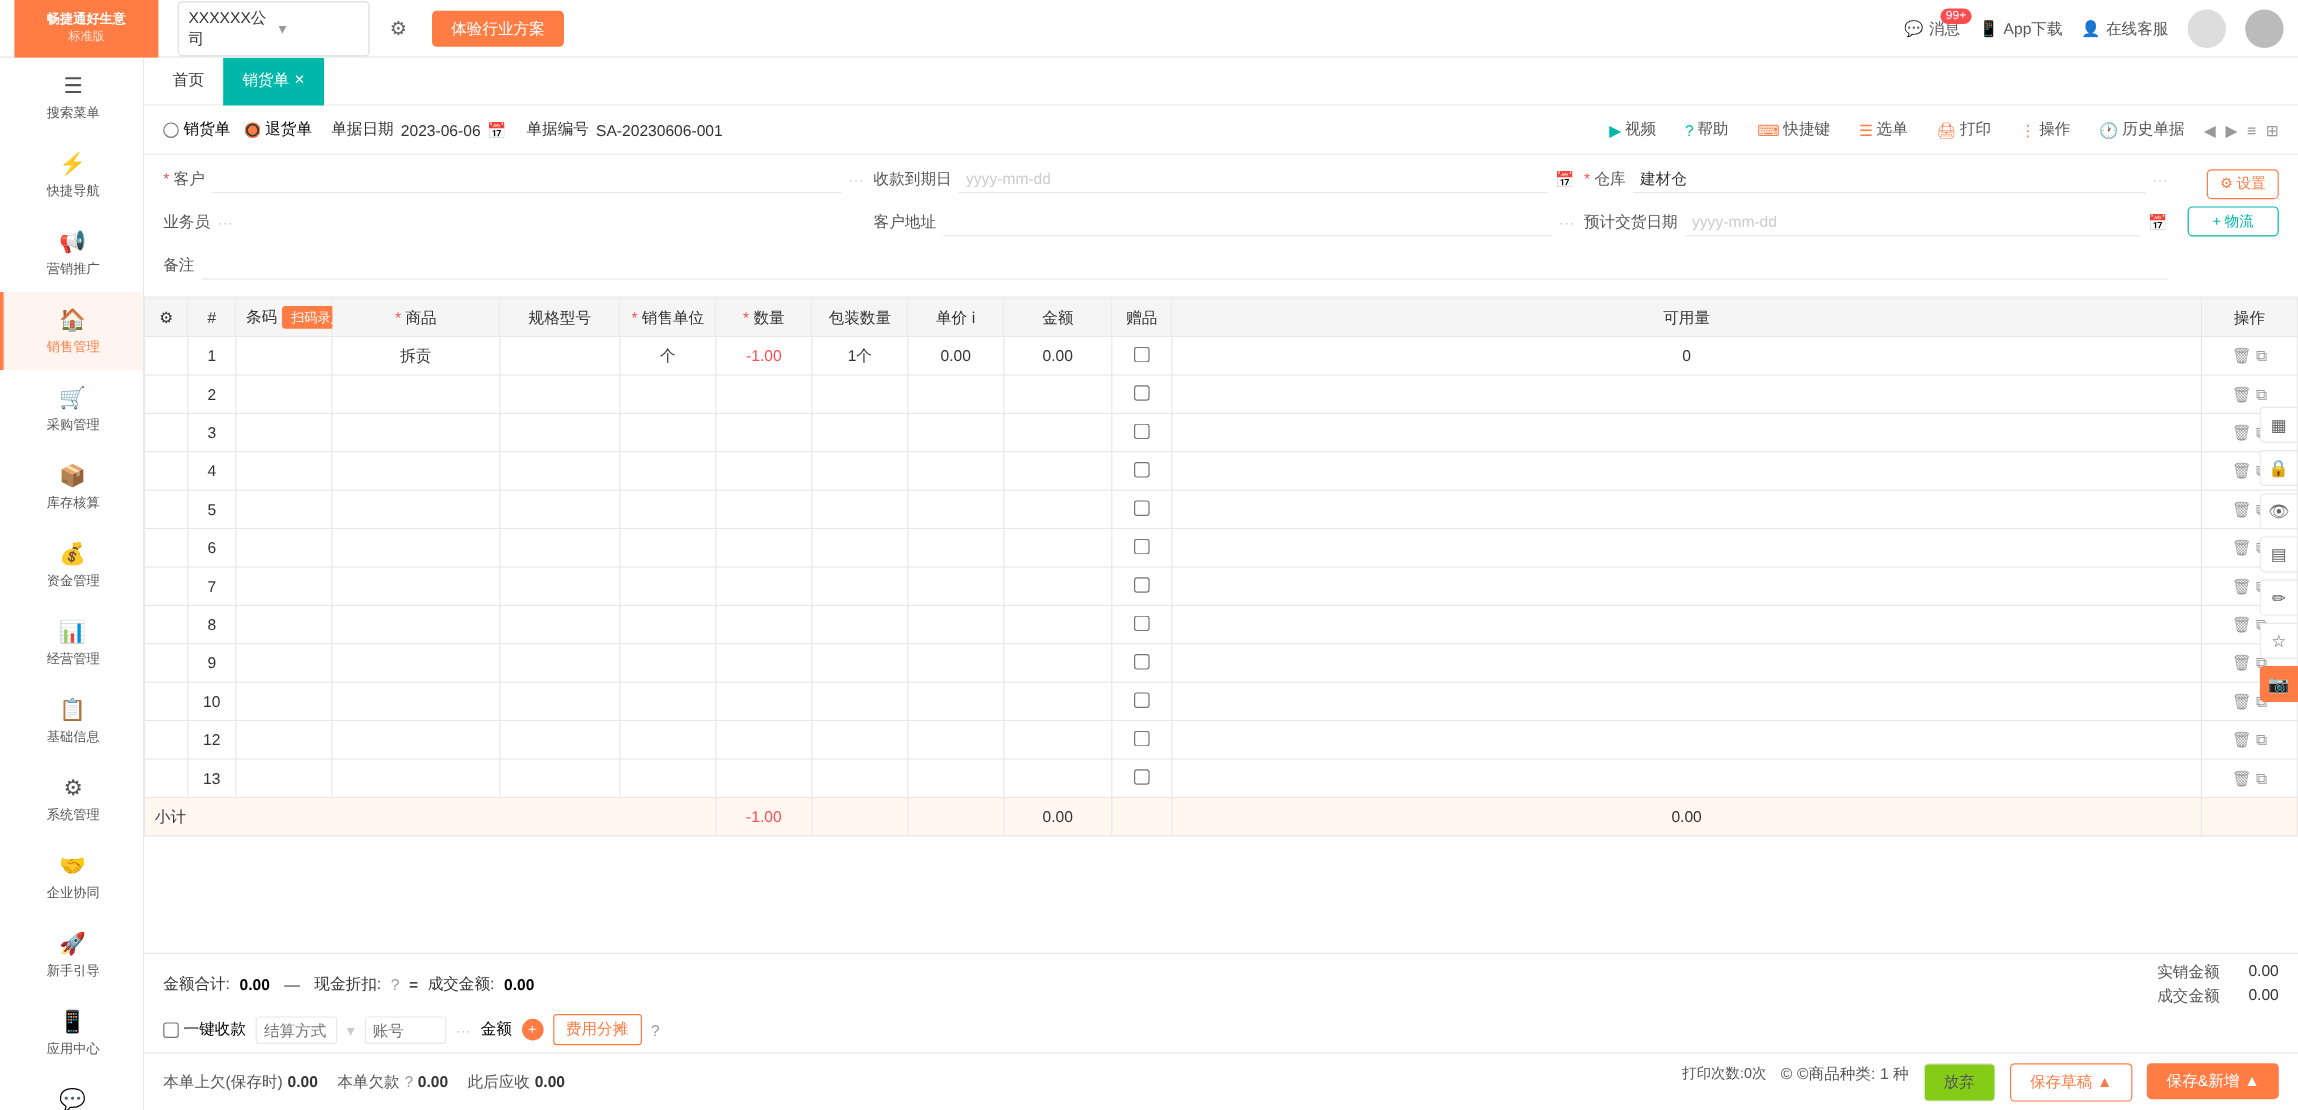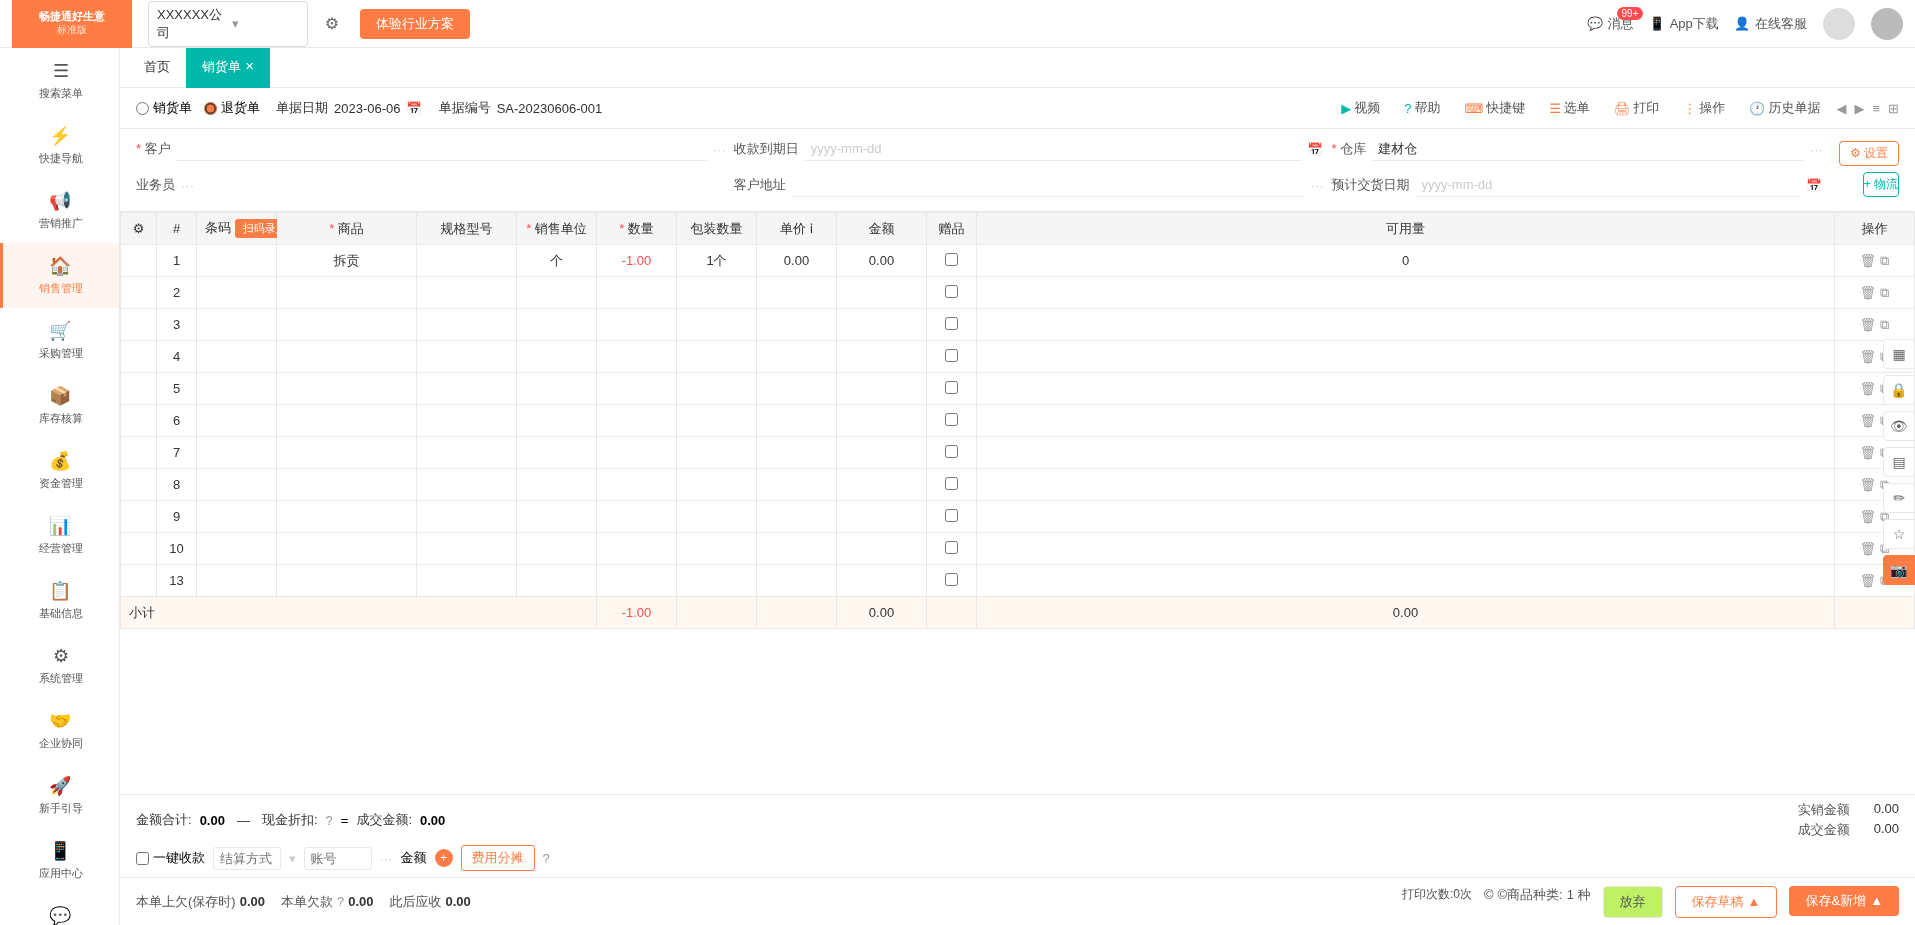--- a/index.html
+++ b/index.html
@@ -219,21 +219,21 @@
       border-radius: 4px;
       padding: 3px 10px;
       cursor: pointer;
       font-size: 12px;
     }
     .flow-btn {
       border: 1px solid #00b8a9;
       color: #00b8a9;
       background: #fff;
       border-radius: 4px;
-      padding: 3px 0;
+      padding: 3px 20px;
       cursor: pointer;
       font-size: 12px;
     }
 
     
     .table-container {
       flex: 1;
       overflow: auto;
       background: #fff;
       margin: 0;
@@ -343,21 +343,21 @@
       padding: 0 16px;
       gap: 16px;
     }
     .bottom-stat { color: #555; font-size: 12px; display: flex; align-items: center; gap: 4px; }
     .bottom-stat strong { color: #333; }
     .bottom-right { margin-left: auto; display: flex; align-items: flex-start; gap: 12px; }
     .print-info { color: #555; font-size: 12px; }
     .goods-type { color: #555; font-size: 12px; display: flex; align-items: center; gap: 4px; }
     .bottom-action-btn {
       border: 1px solid #e8e8e8;
-      background: #bef264;
+      background: #84cc16;
       border-radius: 4px;
       padding: 6px 16px;
       cursor: pointer;
       color: #555;
       font-size: 13px;
     }
     .save-draft-btn {
       border: 1px solid #ff7d45;
       background: #fff;
       color: #ff7d45;
@@ -597,20 +597,26 @@
               <span class="form-field-label">客户地址</span>
               <input type="text" class="form-input" style="">
               <span class="form-dots">···</span>
             </div>
             <div class="form-field" style="flex:1;">
               <span class="form-field-label">预计交货日期</span>
               <input type="text" class="form-input" placeholder="yyyy-mm-dd" style="">
               <span class="form-calendar-icon">📅</span>
             </div>
           </div>
+          <div class="form-row">
+            <div class="form-field">
+              <span class="form-field-label">备注</span>
+              <input type="text" class="form-input" style="">
+            </div>
+          </div>
         </div>
         <div style="display:flex; flex-direction:column; gap:6px; padding-left:16px; align-items:flex-end; margin-top:4px;">
           <button class="set-btn">⚙ 设置</button>
           <button class="flow-btn">+ 物流</button>
         </div>
       </div>
     </div>
 
     <div class="table-container">
       <table>
@@ -816,20 +822,38 @@
       <td></td>
       <td><input type="checkbox" style=""></td>
       <td></td>
       <td>
         <button style="background:none;border:none;cursor:pointer;color:#999;">🗑</button>
         <button style="background:none;border:none;cursor:pointer;color:#999;">⧉</button>
       </td>
     </tr>
             <tr>
       <td></td>
+      <td>12</td>
+      <td contenteditable="false" style=""></td>
+      <td></td>
+      <td></td>
+      <td></td>
+      <td class=""></td>
+      <td></td>
+      <td></td>
+      <td></td>
+      <td><input type="checkbox" style=""></td>
+      <td></td>
+      <td>
+        <button style="background:none;border:none;cursor:pointer;color:#999;">🗑</button>
+        <button style="background:none;border:none;cursor:pointer;color:#999;">⧉</button>
+      </td>
+    </tr>
+            <tr>
+      <td></td>
       <td>13</td>
       <td contenteditable="false" style=""></td>
       <td></td>
       <td></td>
       <td></td>
       <td class=""></td>
       <td></td>
       <td></td>
       <td></td>
       <td><input type="checkbox" style=""></td>

